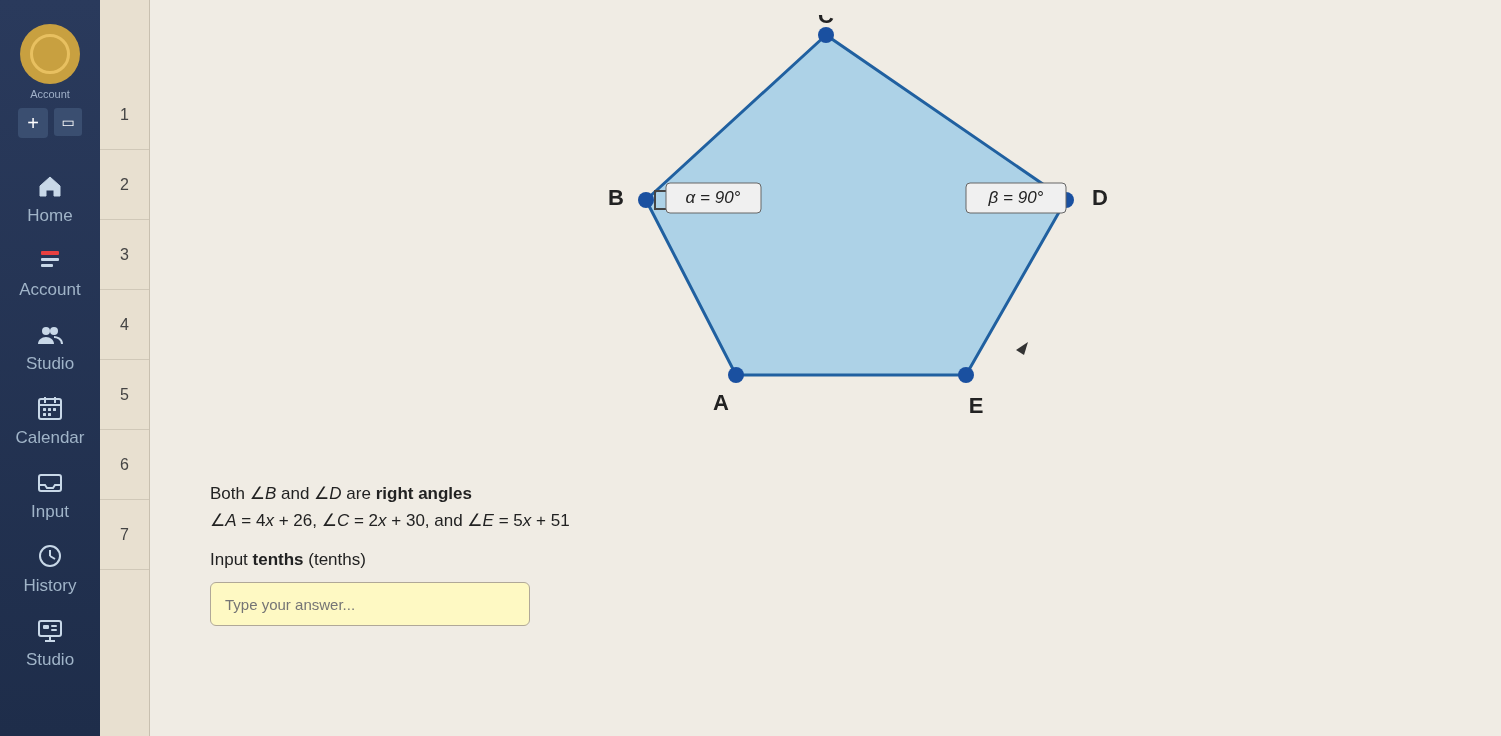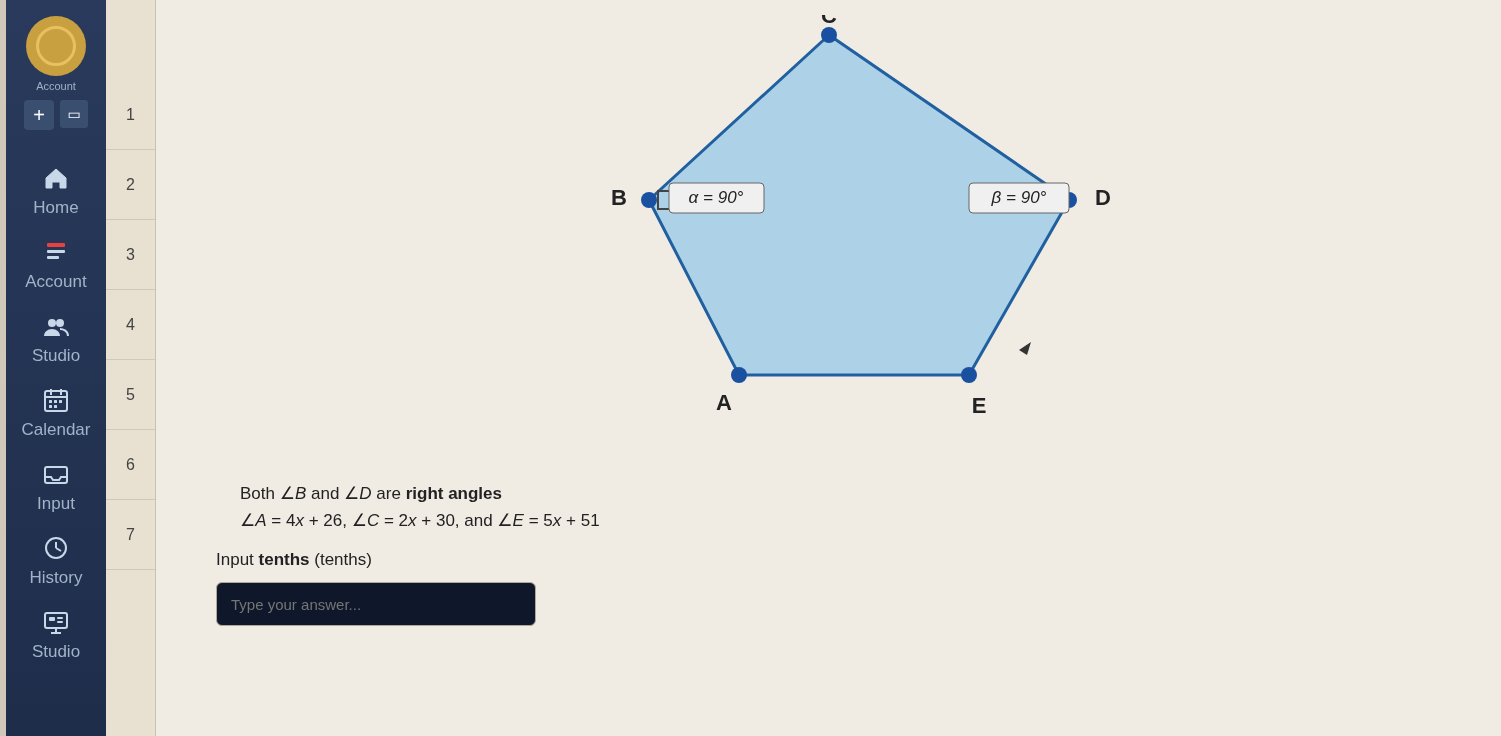--- a/index.html
+++ b/index.html
@@ -13,23 +13,22 @@
     }
 
     
     .sidebar {
       width: 100px;
       height: 736px;
       background: linear-gradient(180deg, #2a3a5c 0%, #1e2d4a 100%);
       display: flex;
       flex-direction: column;
       align-items: center;
-      padding: 16px 0;
+      padding: 24px 0;
       flex-shrink: 0;
-      margin-left: 6px;
     }
 
     .sidebar-account {
       width: 60px;
       height: 60px;
       border-radius: 50%;
       background: #c8a040;
       margin-bottom: 4px;
       display: flex;
       align-items: center;
@@ -134,41 +133,40 @@
       flex: 1;
       padding: 20px 60px;
       background: #f0ece4;
     }
 
     .problem-text {
       font-size: 17px;
       color: #222;
       line-height: 1.6;
       margin-bottom: 16px;
-      margin-left: 24px;
     }
 
     .input-label {
       font-size: 17px;
       color: #222;
       margin-bottom: 8px;
     }
 
     .input-sublabel {
       font-size: 17px;
       color: #222;
       margin-bottom: 12px;
     }
 
     .answer-input {
       width: 320px;
       height: 44px;
       border: 1px solid #b0a898;
       border-radius: 6px;
-      background: #0f172a;
+      background: #fef9c3;
       padding: 4px 14px;
       font-size: 15px;
       color: #888;
       outline: none;
     }
 
     
     .sidebar-add {
       width: 30px;
       height: 30px;

